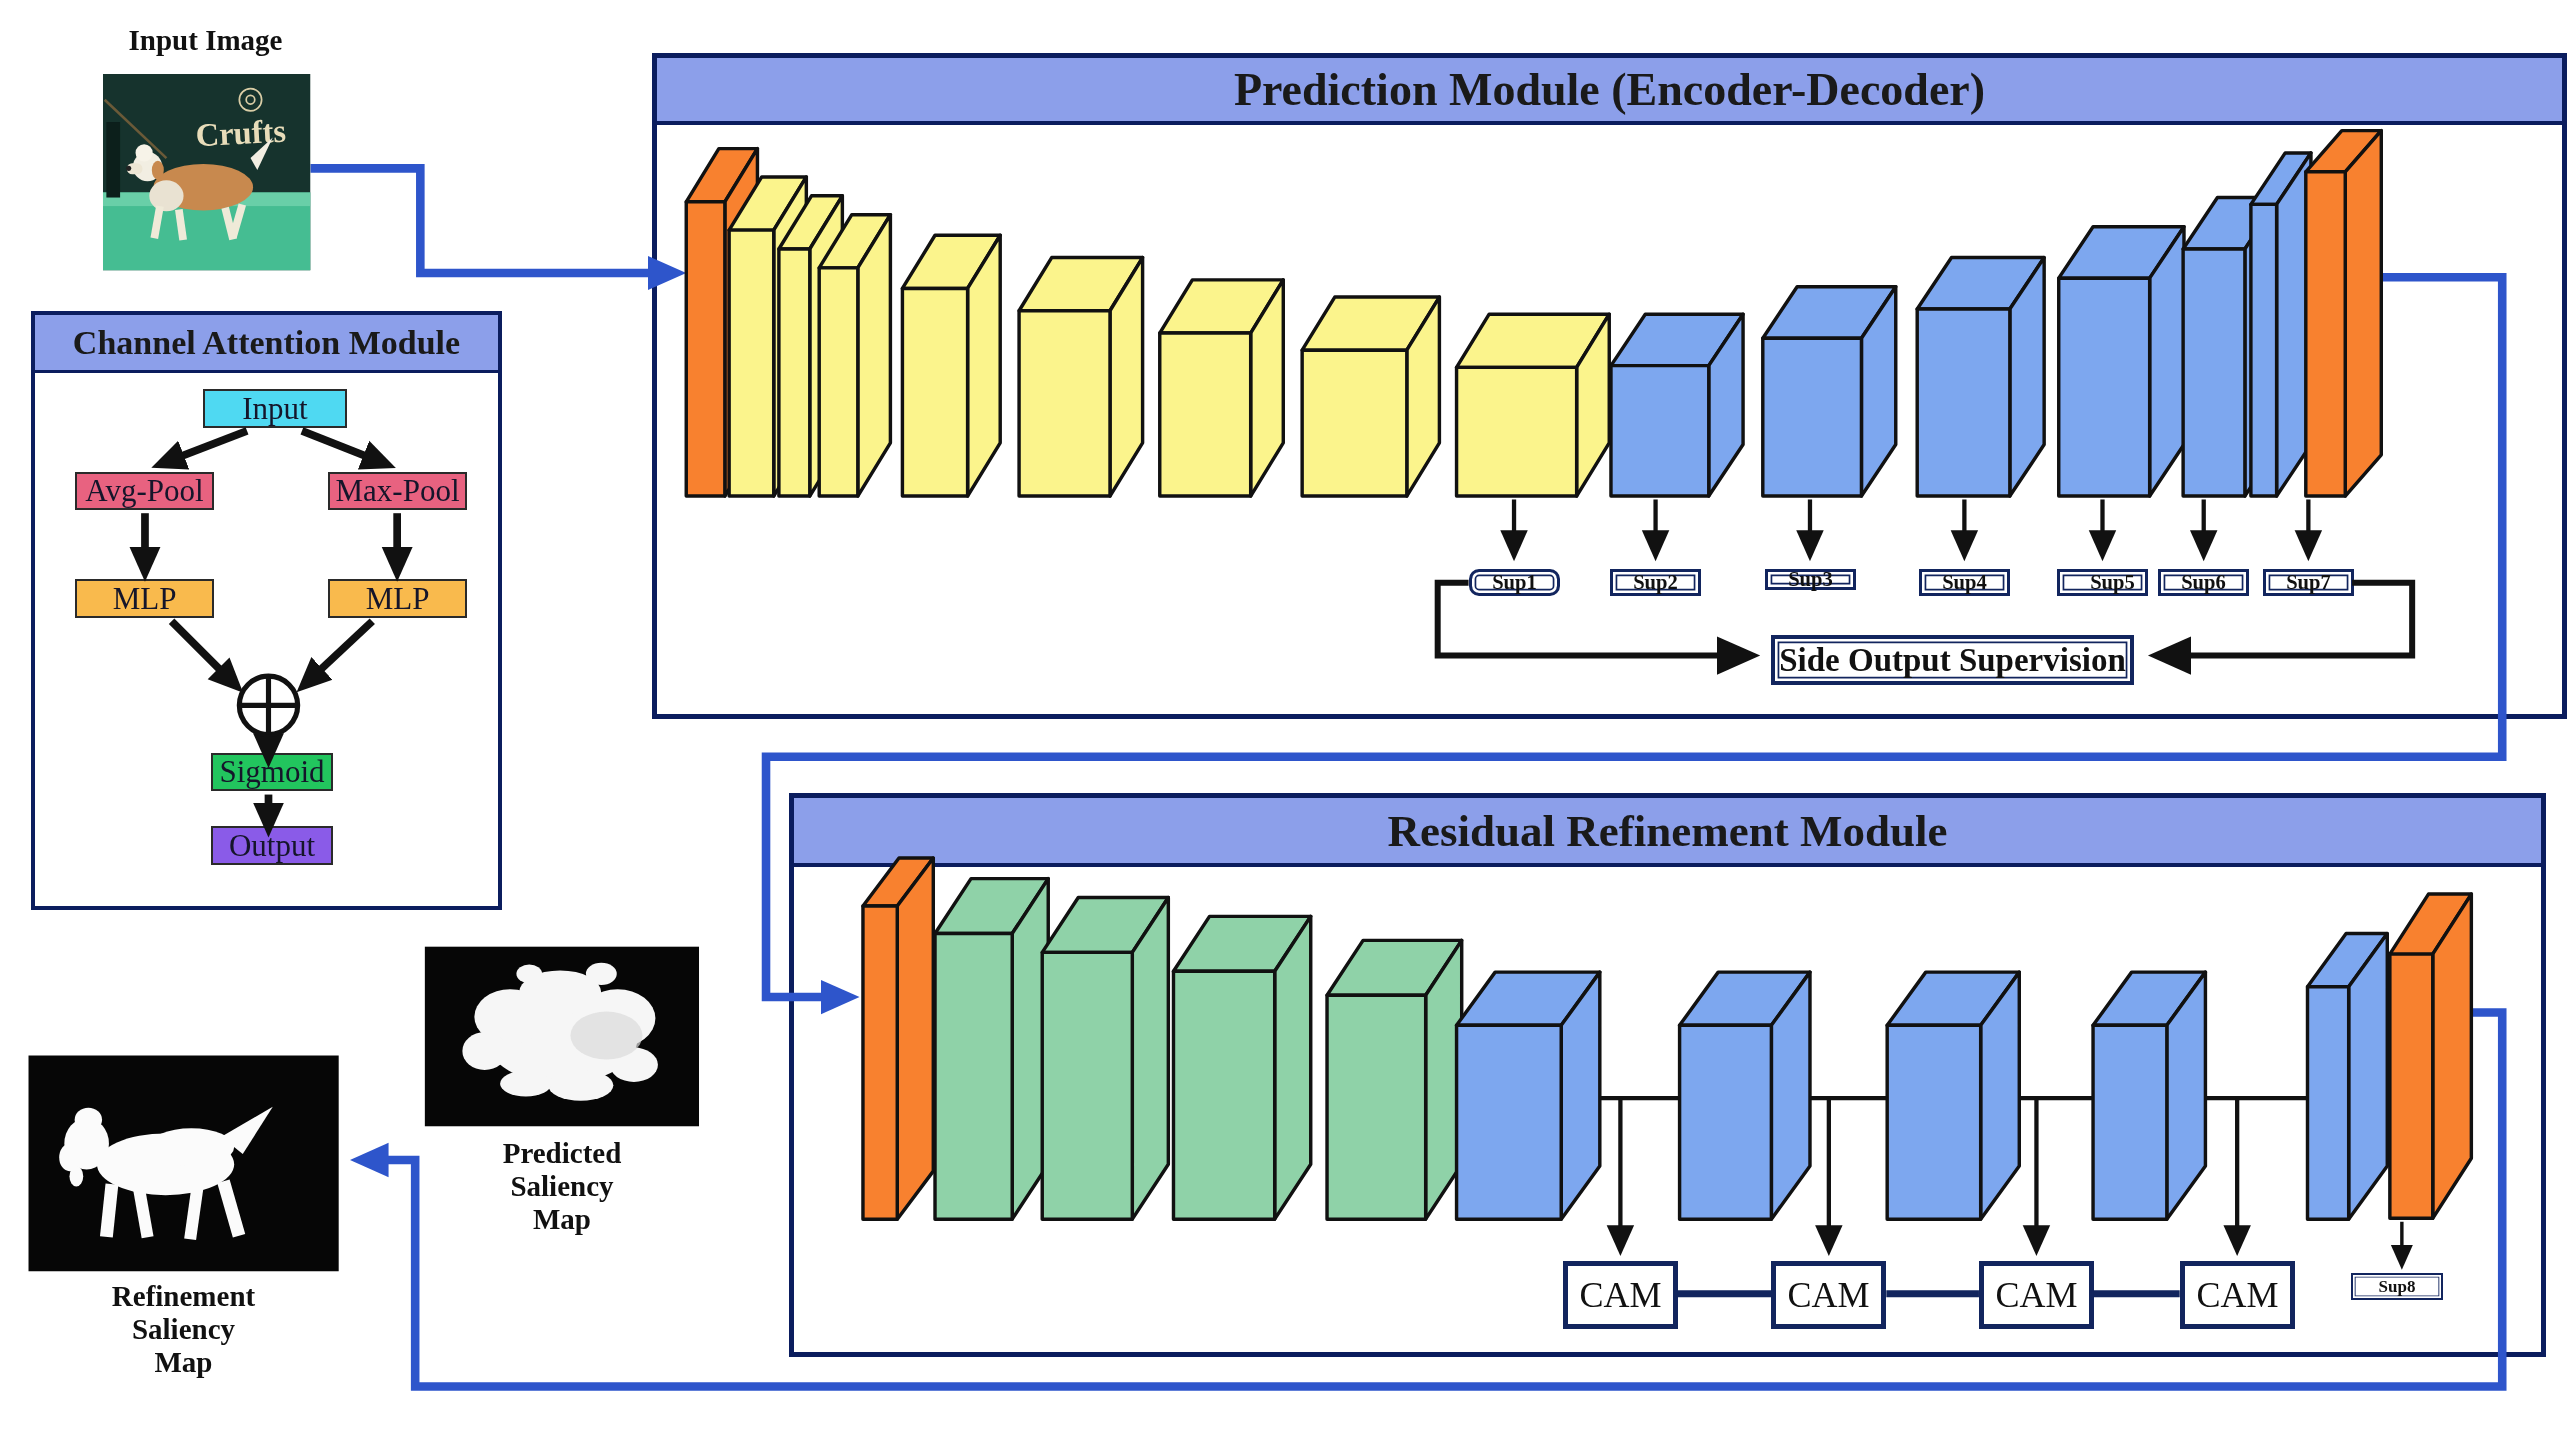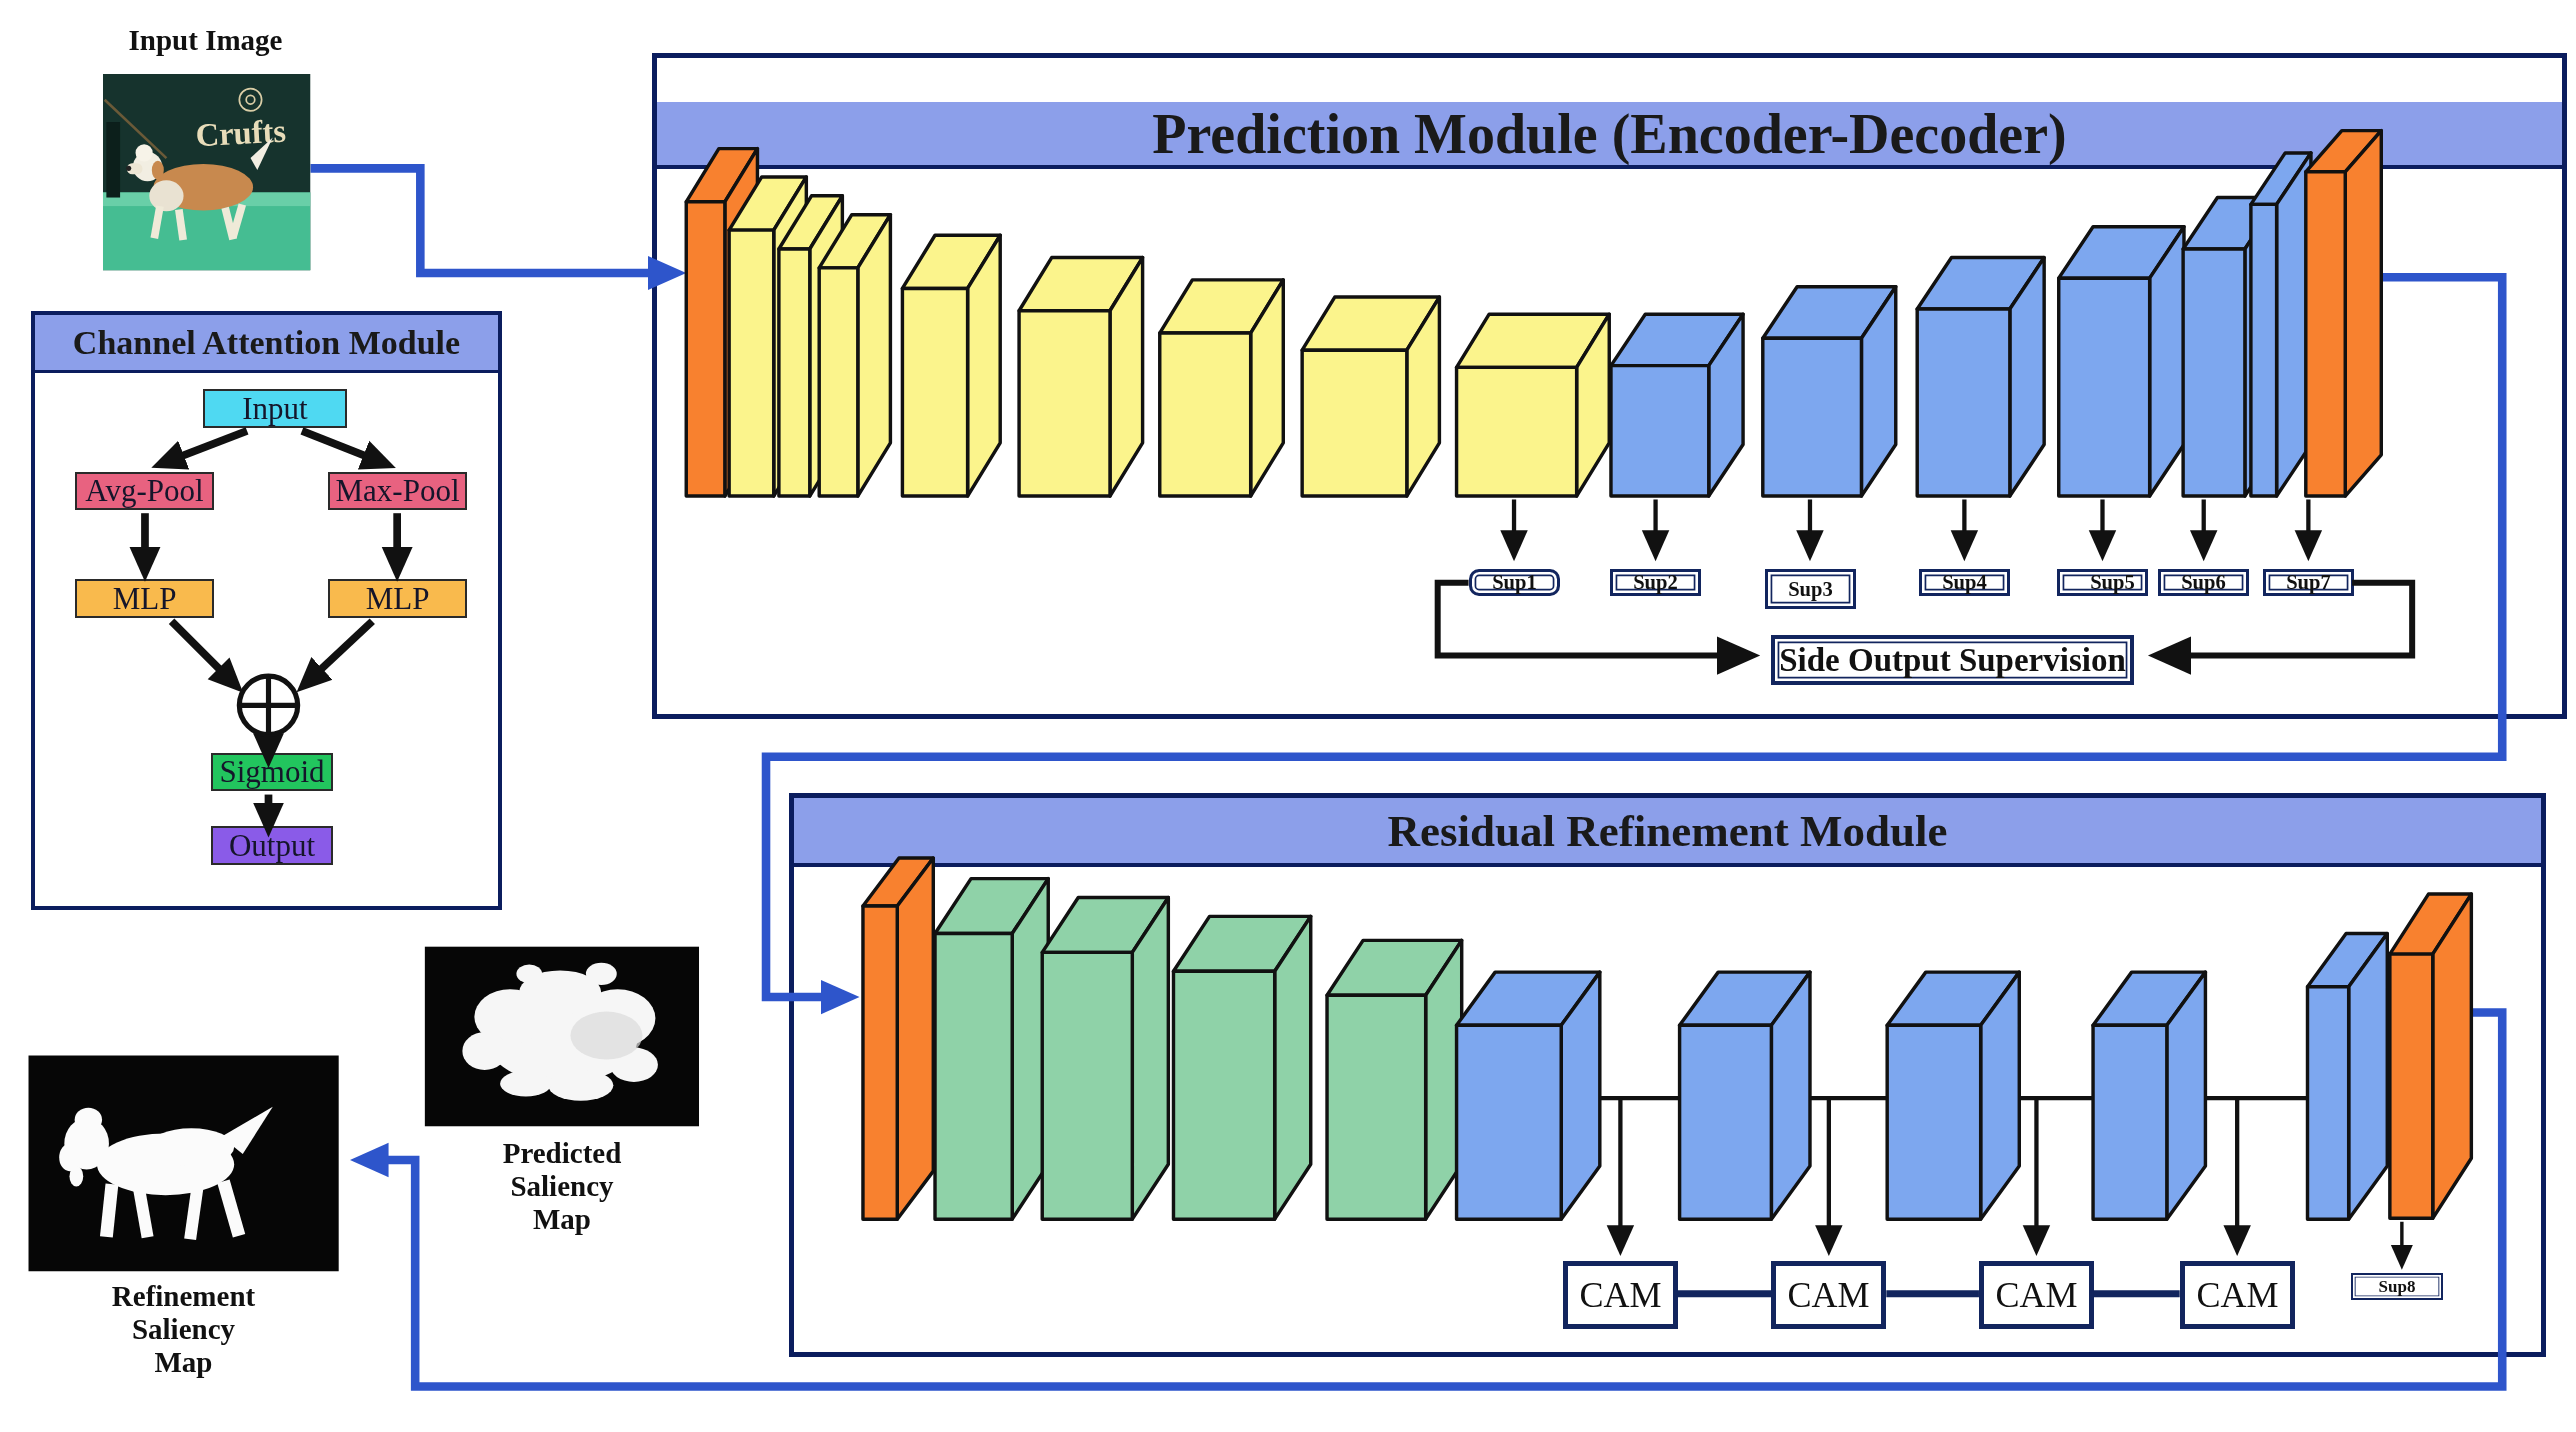--- a/index.html
+++ b/index.html
@@ -19,21 +19,21 @@
   svg{position:absolute;left:0;top:0;}
 </style>
 </head>
 <body>
 
 <div class="stage">
 
   <div class="title" style="left:77px;top:24px;width:257px;font-size:29px;">Input Image</div>
 
   <div class="module" style="left:652px;top:53px;width:1915px;height:666px;">
-    <div class="module-hdr" style="height:63px;font-size:56px;margin-top:44px;">Prediction Module (Encoder-Decoder)</div>
+    <div class="module-hdr" style="height:63px;font-size:46px;">Prediction Module (Encoder-Decoder)</div>
   </div>
 
   <div class="module" style="left:31px;top:311px;width:471px;height:599px;border-width:4.3px;">
     <div class="module-hdr" style="height:55px;font-size:34px;border-bottom-width:3.4px;">Channel Attention Module</div>
   </div>
 
   <div class="flowbox" style="left:203px;top:389px;width:144px;height:39px;background:#4fd9f2;">Input</div>
   <div class="flowbox" style="left:75px;top:472px;width:139px;height:38px;background:#e86280;">Avg-Pool</div>
   <div class="flowbox" style="left:328px;top:472px;width:139px;height:38px;background:#e86280;">Max-Pool</div>
   <div class="flowbox" style="left:75px;top:579px;width:139px;height:39px;background:#f9ba4d;">MLP</div>
@@ -46,21 +46,21 @@
   </div>
 
 
   <div class="frame" style="left:1771px;top:635px;width:363px;height:50px;font-size:33px;font-weight:bold;border-width:4.3px;">Side Output Supervision</div>
 
   <div class="frame" style="left:2351px;top:1273px;width:92px;height:27.4px;font-size:17px;font-weight:bold;border-width:2.6px;box-shadow:inset 0 0 0 1.7px #fff,inset 0 0 0 2.6px #12255e;">Sup8</div>
 
   <div id="gen-boxes">
       <div class="frame" style="left: 1469px; top: 569px; width: 91px; height: 27.4px; font-size: 20.6px; font-weight: bold; border-radius: 10px;">Sup1</div>
       <div class="frame" style="left: 1610px; top: 569px; width: 91px; height: 27.4px; font-size: 20.6px; font-weight: bold;">Sup2</div>
-      <div class="frame" style="left: 1765px; top: 569px; width: 91px; height: 40px; font-size: 20.6px; font-weight: bold;">Sup3</div>
+      <div class="frame" style="left: 1765px; top: 569px; width: 91px; height: 21px; font-size: 20.6px; font-weight: bold;">Sup3</div>
       <div class="frame" style="left: 1919px; top: 569px; width: 91px; height: 27.4px; font-size: 20.6px; font-weight: bold;">Sup4</div>
       <div class="frame" style="left: 2057px; top: 569px; width: 91px; height: 27.4px; font-size: 20.6px; font-weight: bold; padding-left: 20px;">Sup5</div>
       <div class="frame" style="left: 2158px; top: 569px; width: 91px; height: 27.4px; font-size: 20.6px; font-weight: bold;">Sup6</div>
       <div class="frame" style="left: 2263px; top: 569px; width: 91px; height: 27.4px; font-size: 20.6px; font-weight: bold;">Sup7</div>
       <div class="frame" style="left: 1563px; top: 1261px; width: 115px; height: 68px; font-size: 36px; font-weight: normal; border-width: 5.1px; box-shadow: none;">CAM</div>
       <div class="frame" style="left: 1771px; top: 1261px; width: 115px; height: 68px; font-size: 36px; font-weight: normal; border-width: 5.1px; box-shadow: none;">CAM</div>
       <div class="frame" style="left: 1979px; top: 1261px; width: 115px; height: 68px; font-size: 36px; font-weight: normal; border-width: 5.1px; box-shadow: none;">CAM</div>
       <div class="frame" style="left: 2180px; top: 1261px; width: 115px; height: 68px; font-size: 36px; font-weight: normal; border-width: 5.1px; box-shadow: none;">CAM</div>
     </div>
 

